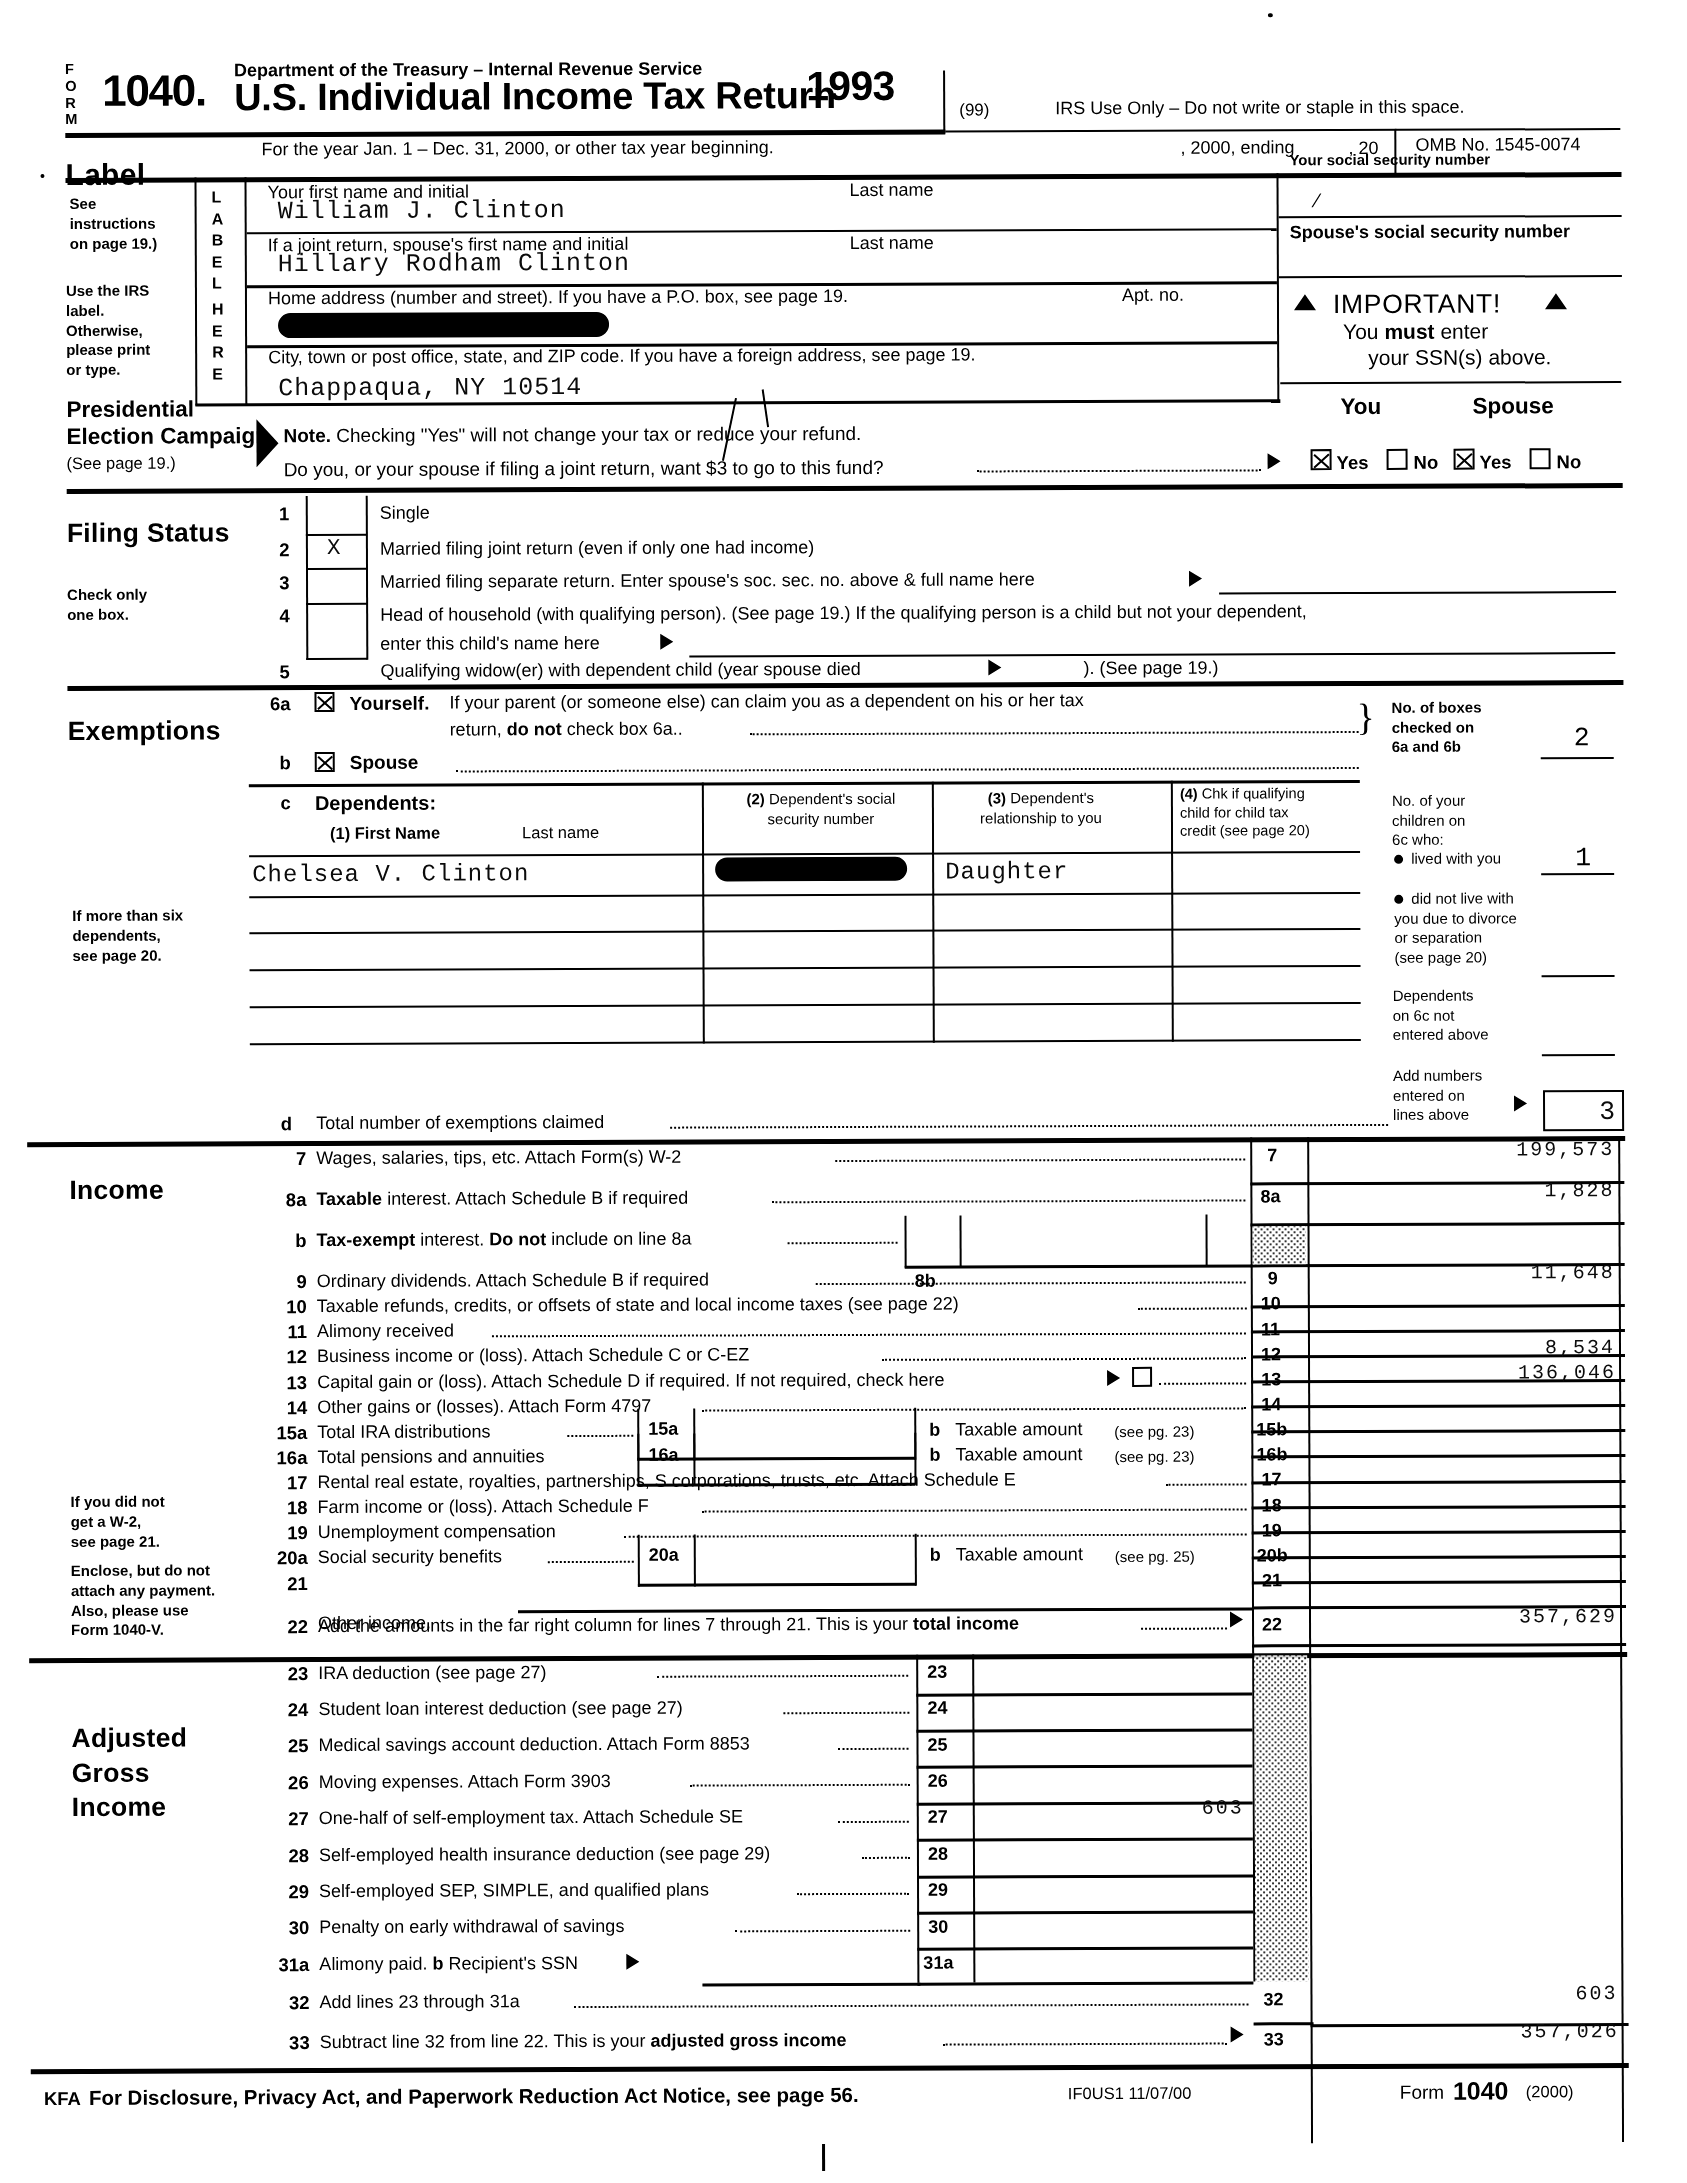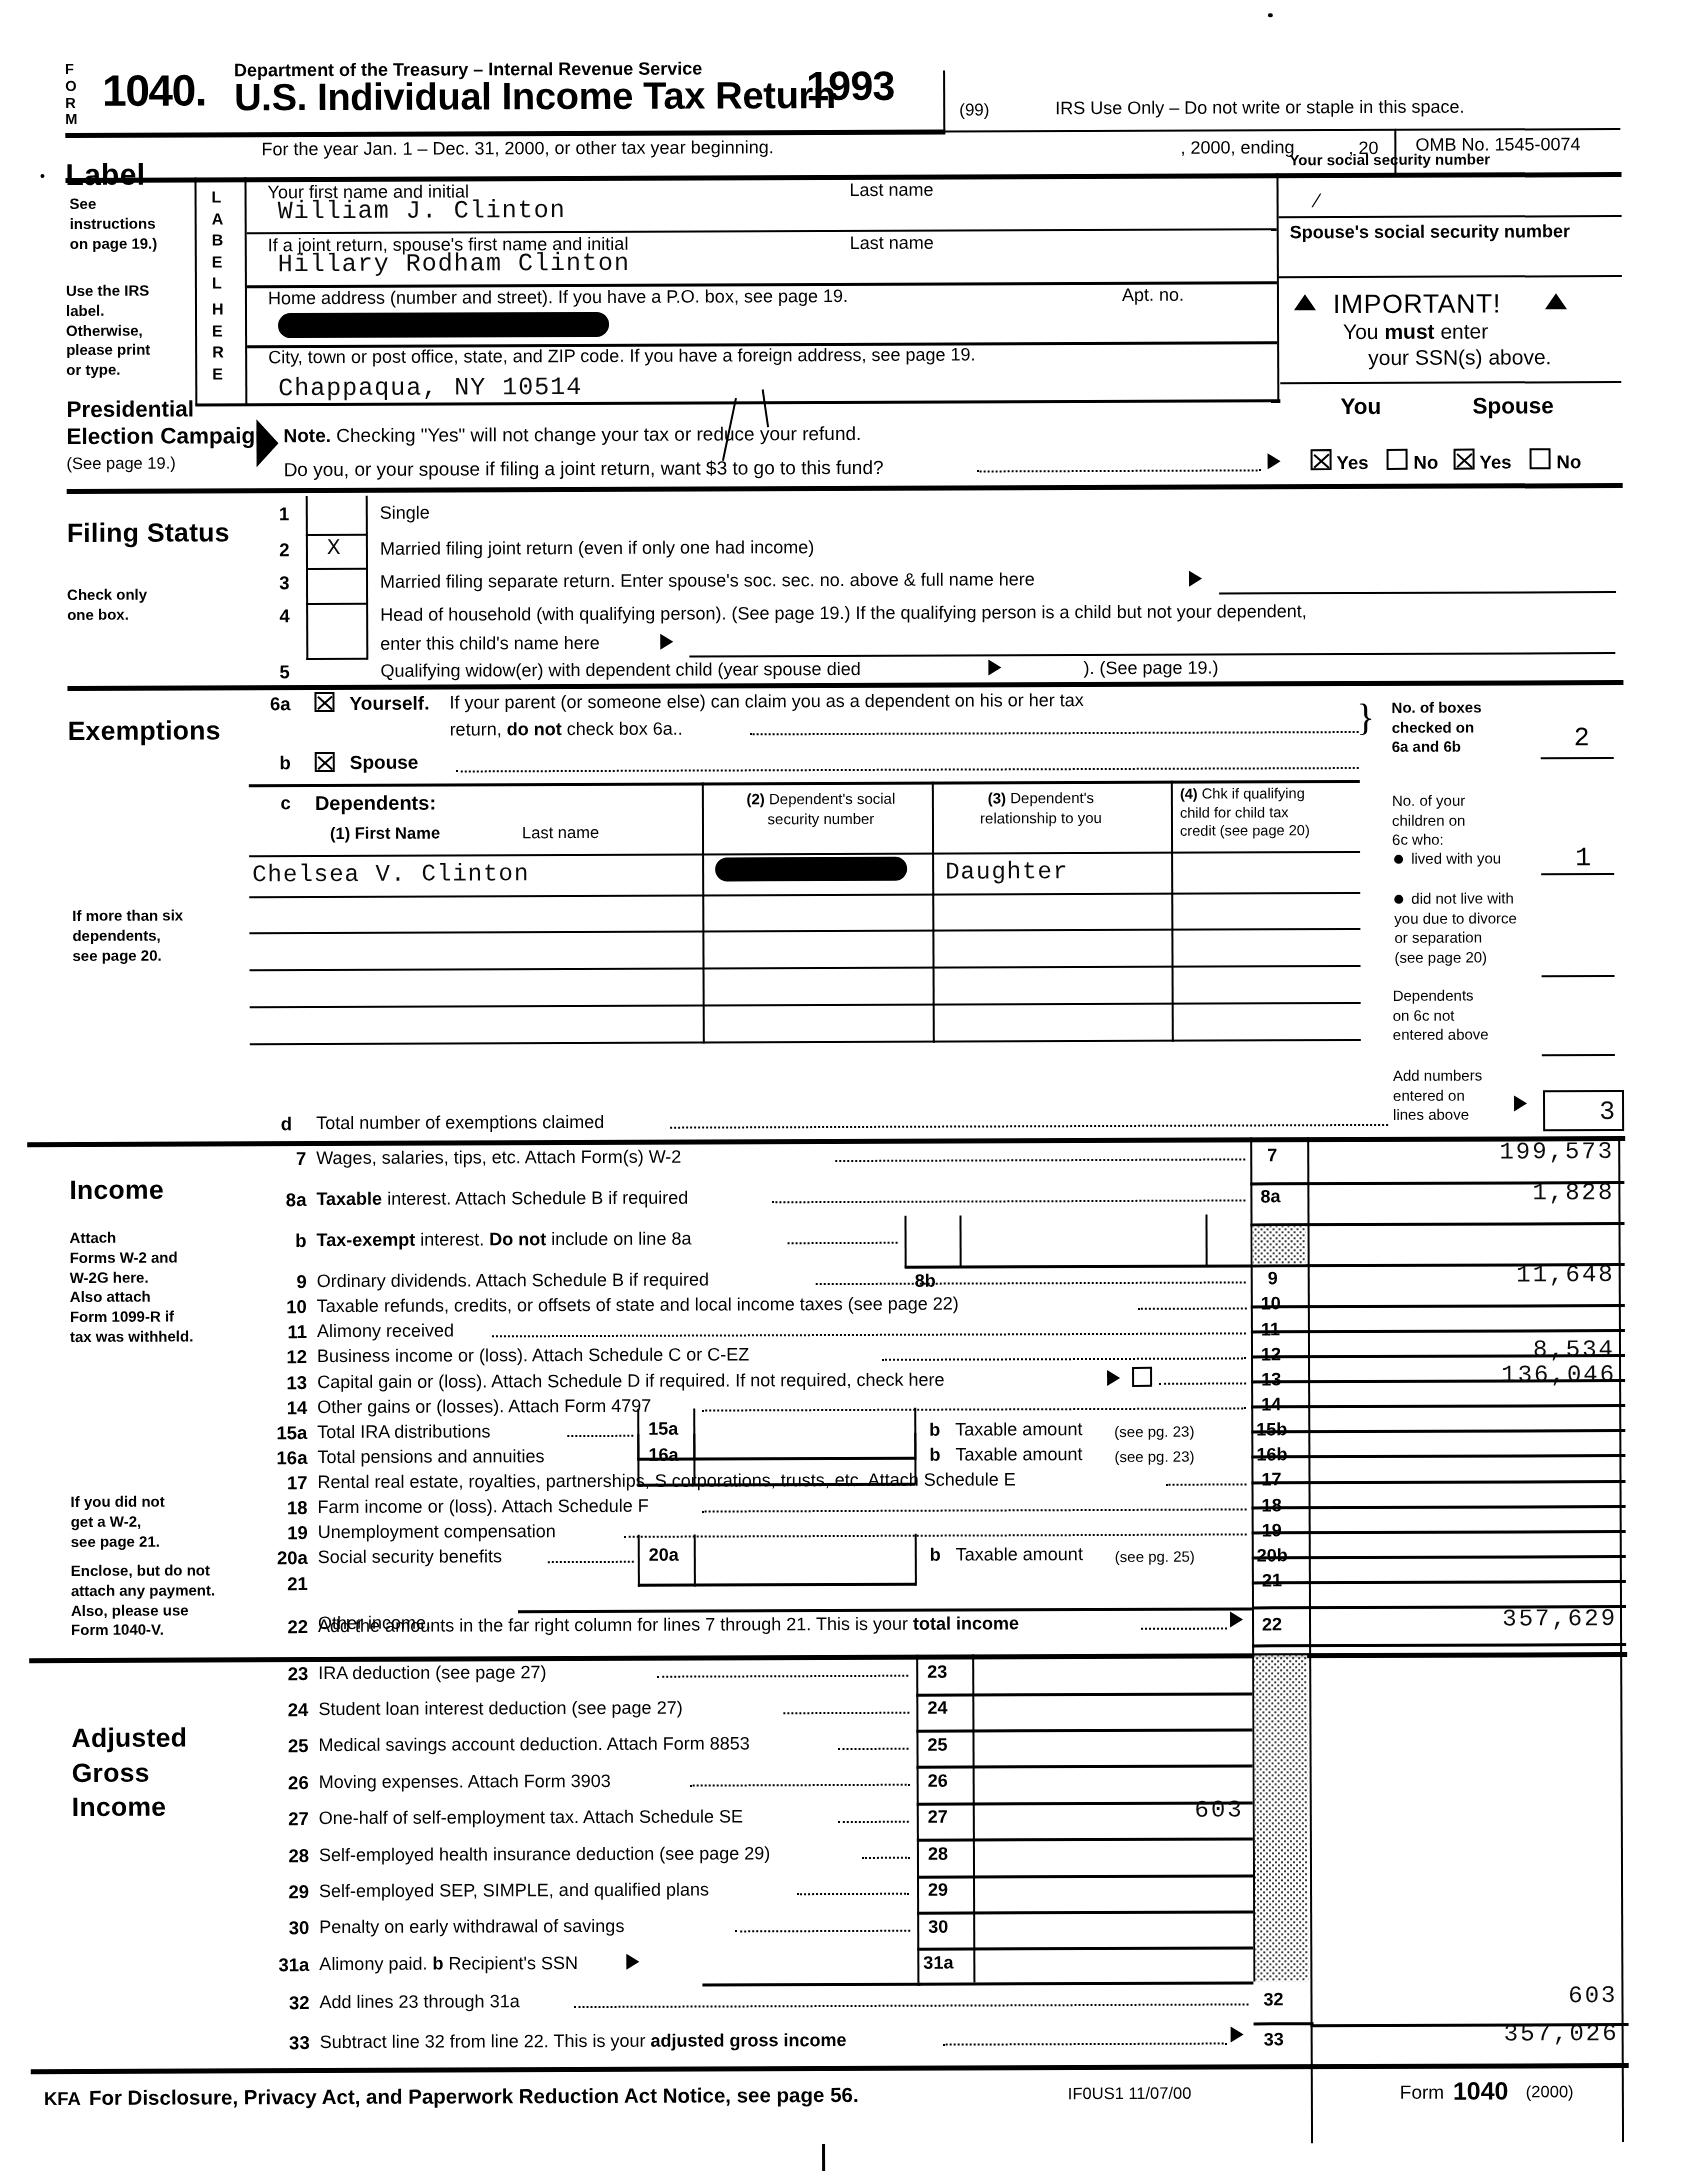--- a/index.html
+++ b/index.html
@@ -118,21 +118,21 @@
   .typed{
     position:absolute;
     font-family:"Liberation Mono","DejaVu Sans Mono",monospace;
     font-size:25px;
     letter-spacing:1px;
     color:#111;
   }
   .amt{
     position:absolute;
     font-family:"Liberation Mono","DejaVu Sans Mono",monospace;
-    font-size:24px;
+    font-size:20px;
     letter-spacing:2px;
     color:#111;
     text-align:right;
   }
 
   .sec-head{
     position:absolute;
     font-weight:bold;
     font-size:26.5px;
     letter-spacing:0.3px;
@@ -374,21 +374,20 @@
 
   <div class="lineno" style="left:251px; top:1111px; width:41px;">d</div>
   <div class="linetext" style="left:316px; top:1111px;">Total number of exemptions claimed</div>
   <div class="dots" style="left:670px; top:1126px; width:718px;"></div>
   <div class="cbox" style="left:1543px; top:1093px; width:81px; height:41px; border-width:2px;"></div>
   <div class="amt" style="left:1548px; top:1100px; width:69px; font-size:26.5px;">3</div>
 
   <div class="hr-thick" style="left:26.5px; top:1139px; width:1598px;"></div>
 
   <div class="sec-head" style="left:69px; top:1172px;">Income</div>
-  <div class="side-note" style="left:69px; top:1225px;">Attach<br>Forms W-2 and<br>W-2G here.<br>Also attach<br>Form 1099-R if<br>tax was withheld.</div>
   <div class="side-note" style="left:69px; top:1489px;">If you did not<br>get a W-2,<br>see page 21.</div>
   <div class="side-note" style="left:69px; top:1558px;">Enclose, but do not<br>attach any payment.<br>Also, please use<br>Form <b>1040-V.</b></div>
 
   <div class="vr" style="left:1250px; top:1139px; height:516px;"></div>
   <div class="vr" style="left:1307px; top:1139px; height:516px;"></div>
   <div class="vr" style="left:1618px; top:1139px; height:516px;"></div>
 
   <div class="hr-med" style="left:1250px; top:1184px; width:374px;"></div>
   <div class="hr-med" style="left:1250px; top:1225px; width:374px;"></div>
   <div class="hr-med" style="left:1250px; top:1266px; width:374px;"></div>

